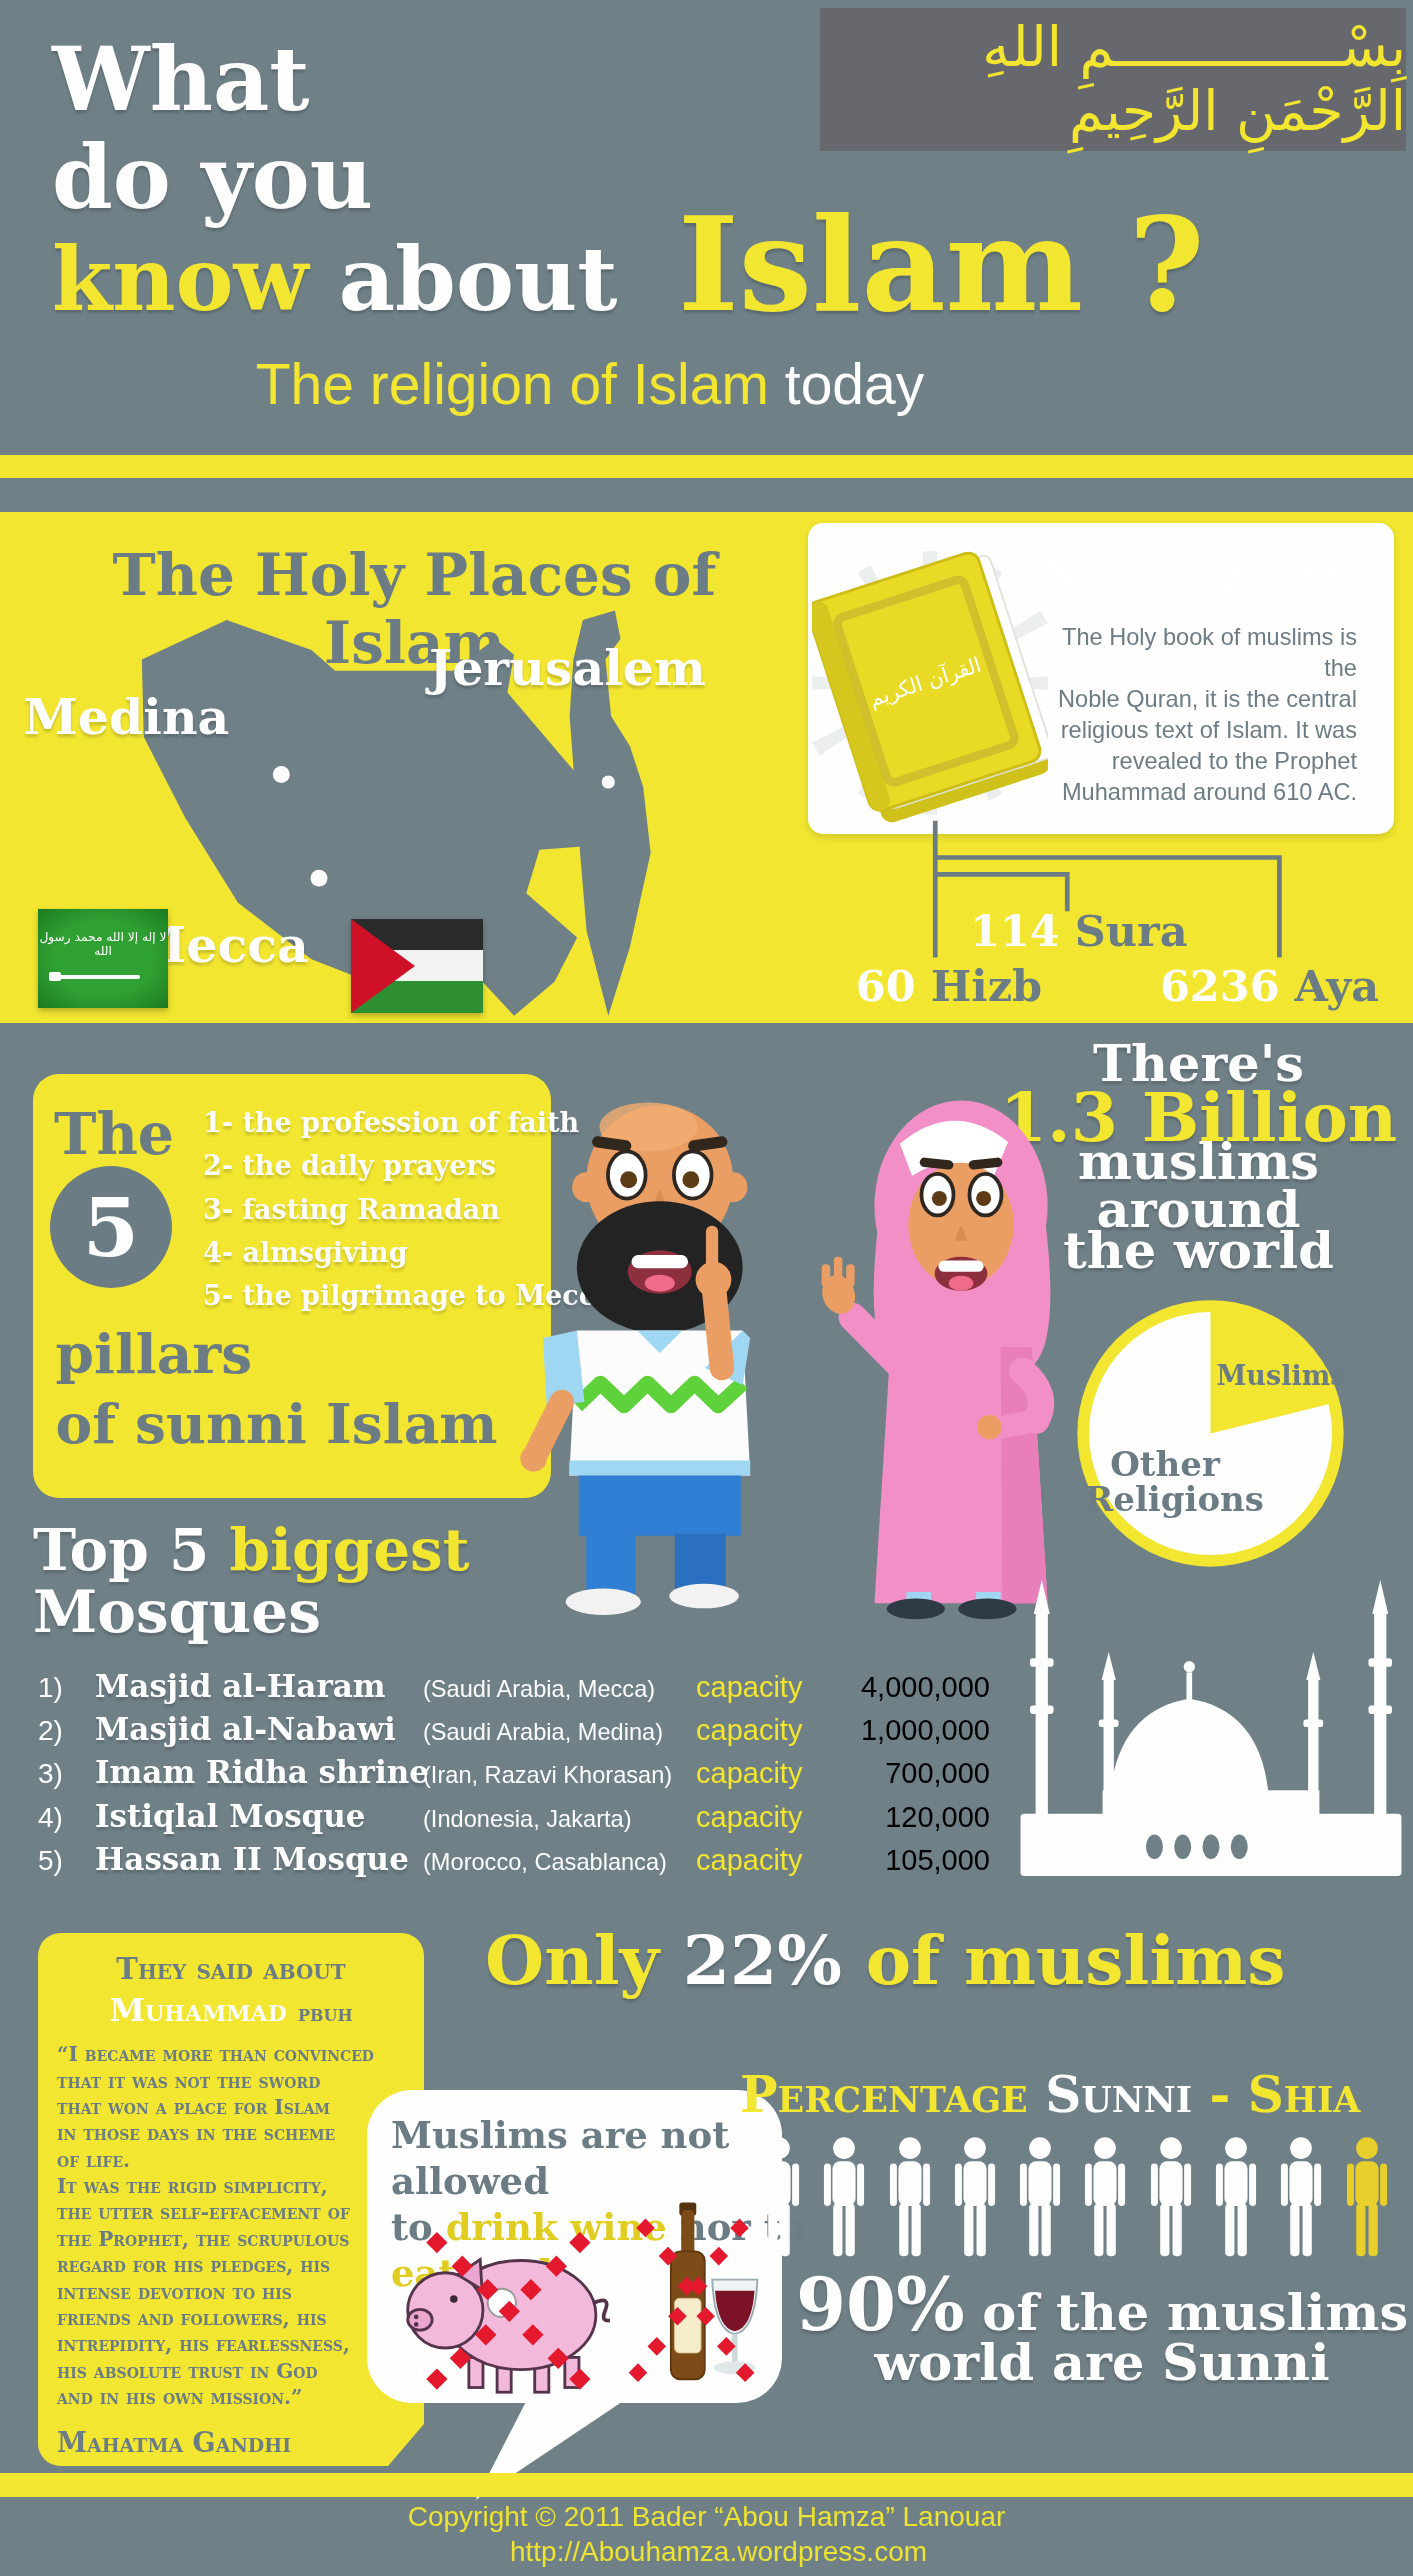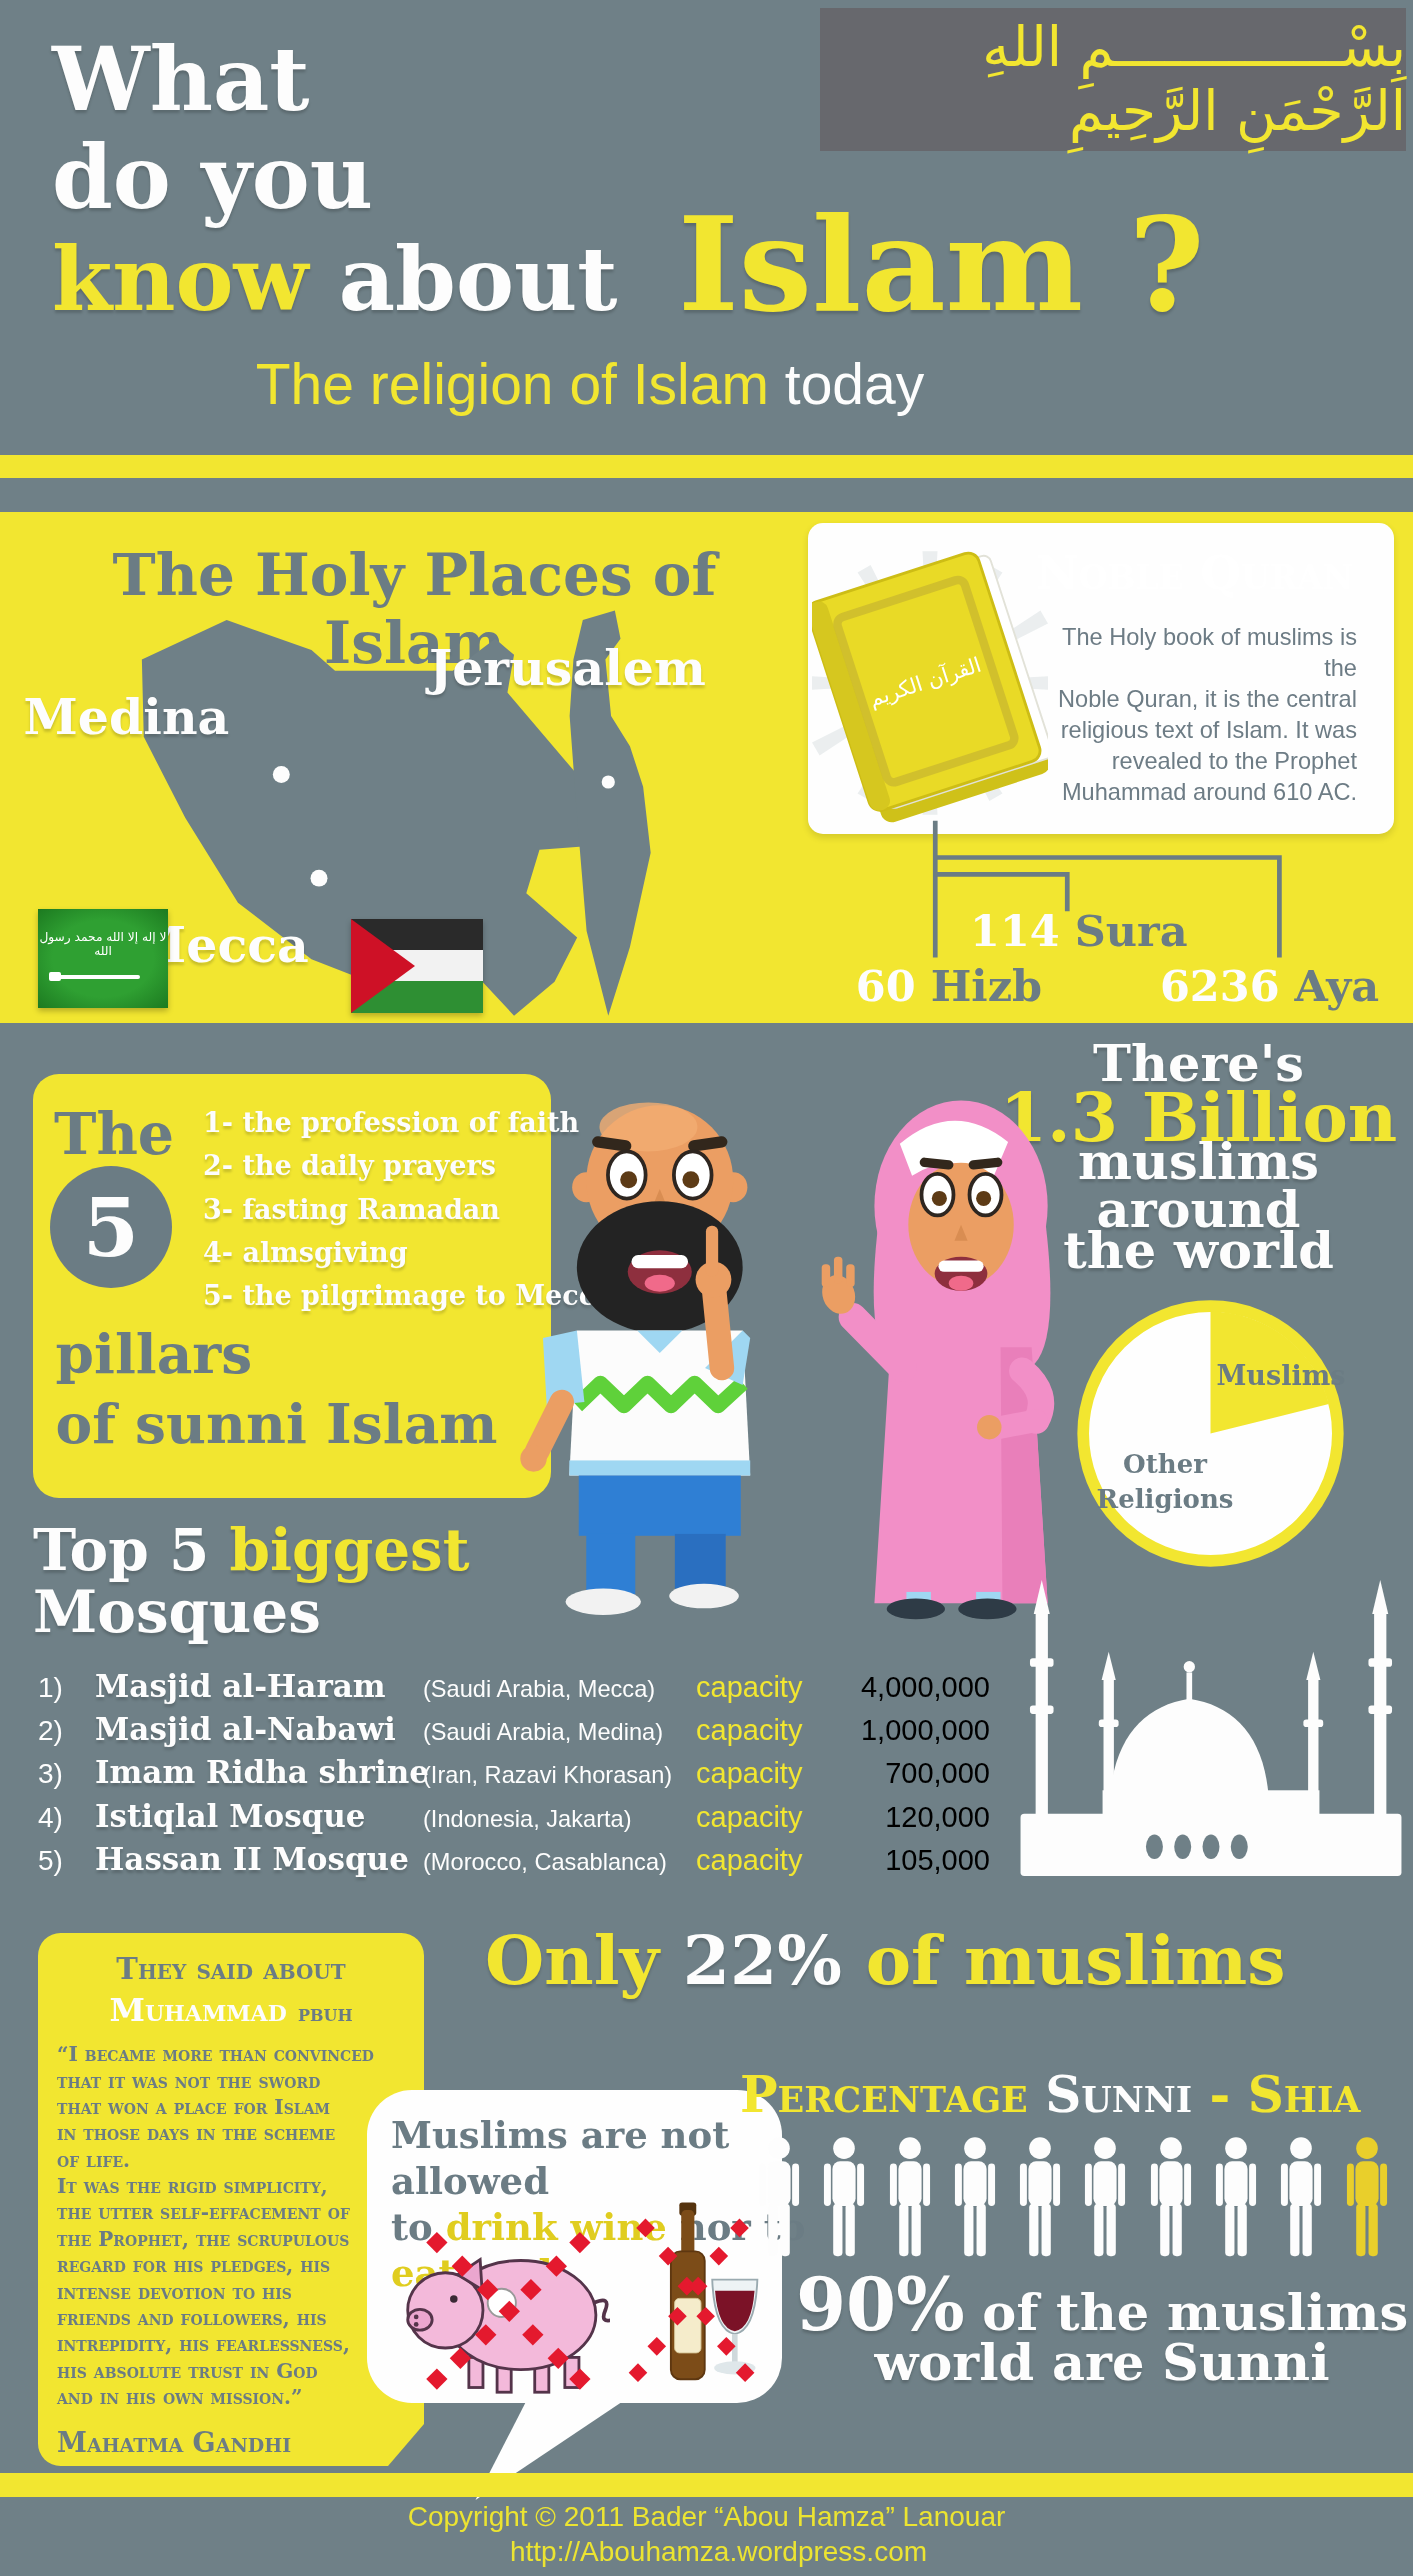--- a/index.html
+++ b/index.html
@@ -229,21 +229,21 @@
       <rect x="1036" y="1690" width="26" height="13" fill="#9fd7f2"></rect>
     <ellipse cx="972" cy="1708" rx="31" ry="11" fill="#2e3b46"></ellipse>
       <ellipse cx="1048" cy="1708" rx="31" ry="11" fill="#2e3b46"></ellipse>
   </svg>
 
   <svg class="abs" style="left:1076px;top:1299px;" width="269" height="269" viewBox="0 0 300 300">
     <circle cx="150" cy="150" r="142" fill="#fefefe" stroke="#f2e630" stroke-width="13"></circle>
     <path d="M150,150 L150,14 A136,136 0 0 1 282,117 Z" fill="#f2e630"></path>
   </svg>
   <div class="abs serifb pie-label" style="left:1215px;top:1360px;width:132px;font-size:27px;">Muslims</div>
-  <div class="abs serifb pie-label" style="left:1085px;top:1447px;width:160px;font-size:26px;line-height:35px;">
+  <div class="abs serifb pie-label" style="left:1085px;top:1447px;width:160px;font-size:34px;line-height:35px;">
     <div>Other</div>
     <div>Religions</div>
   </div>
 
   <div class="abs serifb shadow" style="left:33px;top:1519px;font-size:58px;line-height:62px;">
     <div><span class="wh">Top 5 </span><span class="yl">biggest</span></div>
     <div class="wh">Mosques</div>
   </div>
 
   <div class="abs mrow" style="top:1668px;">

